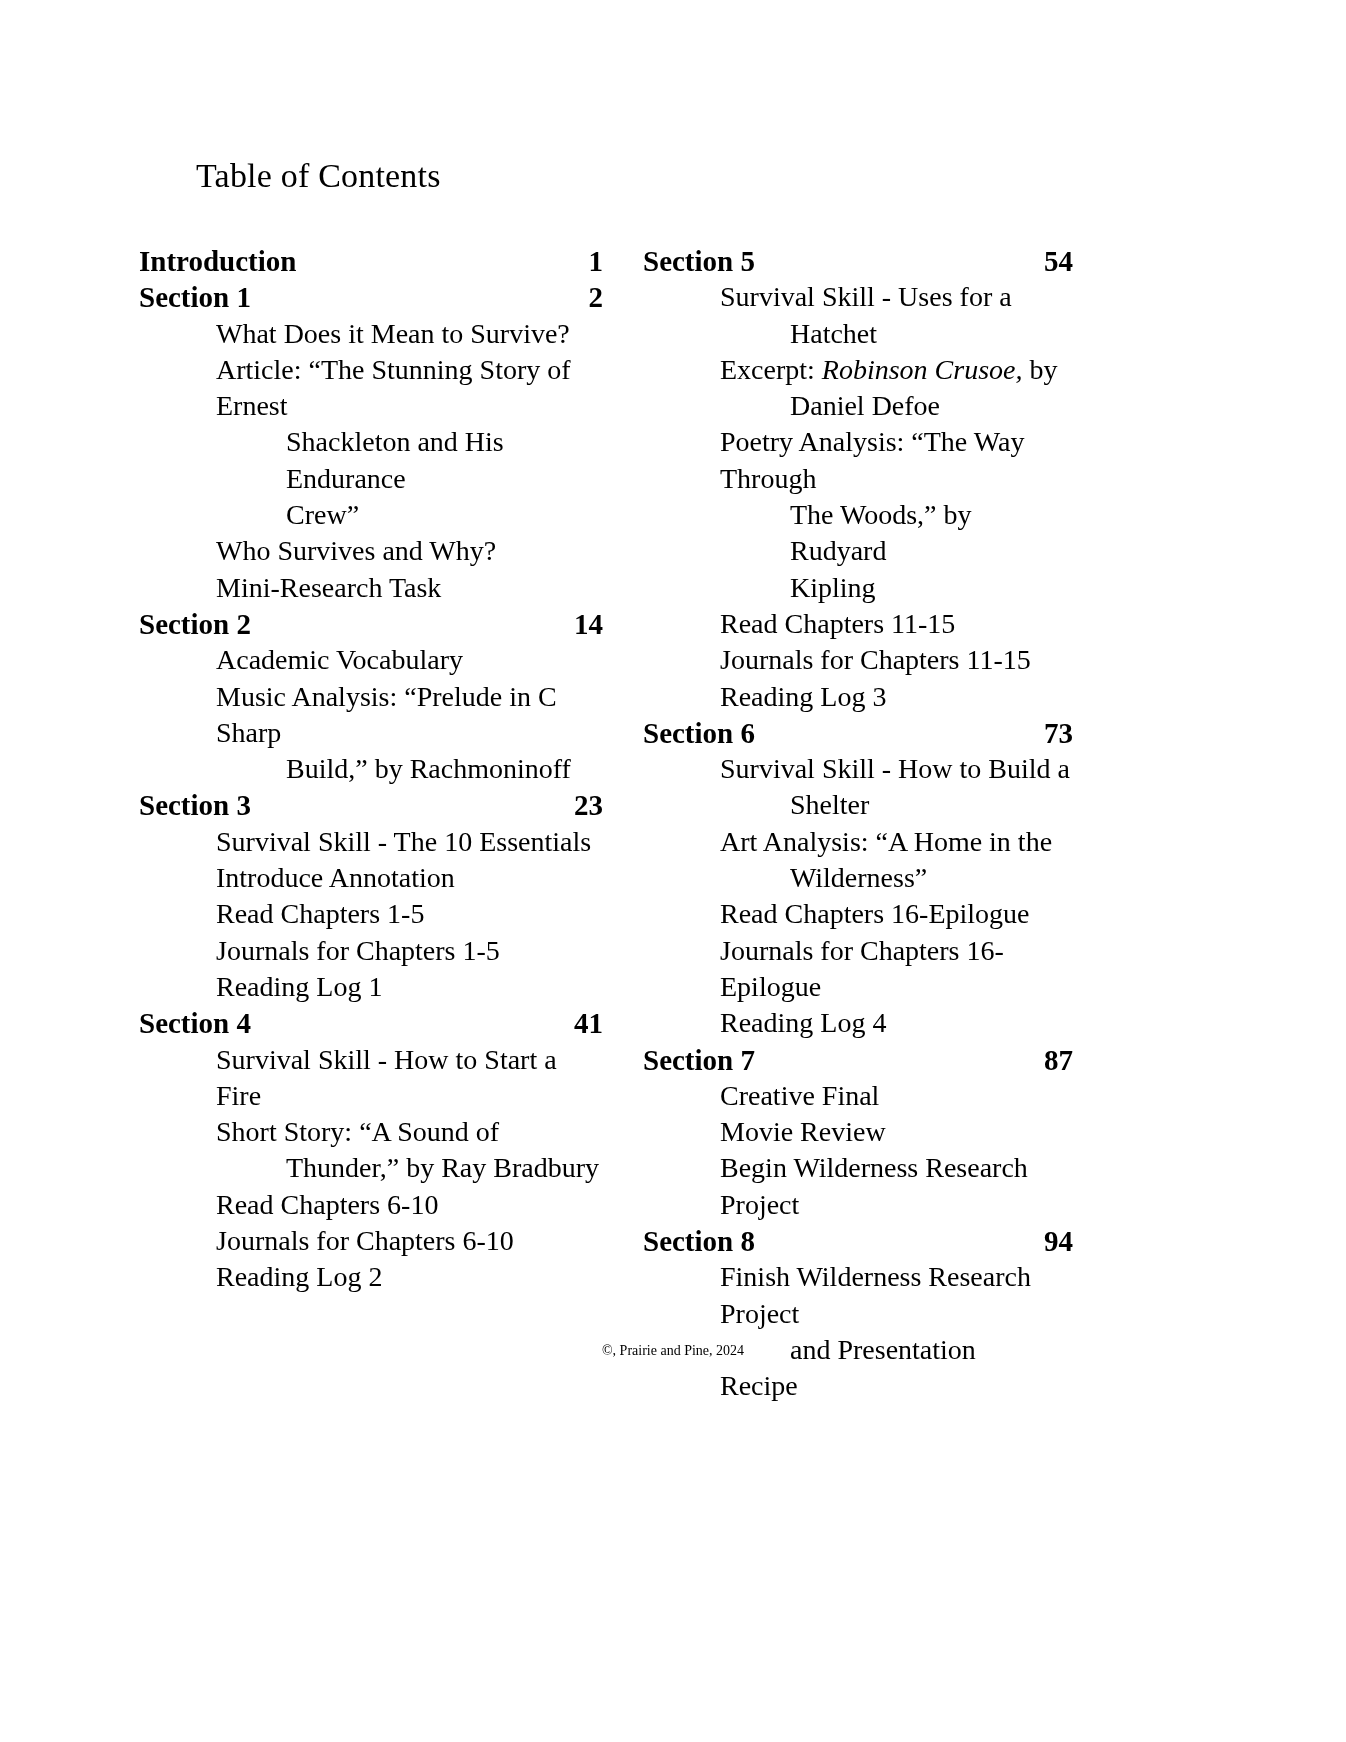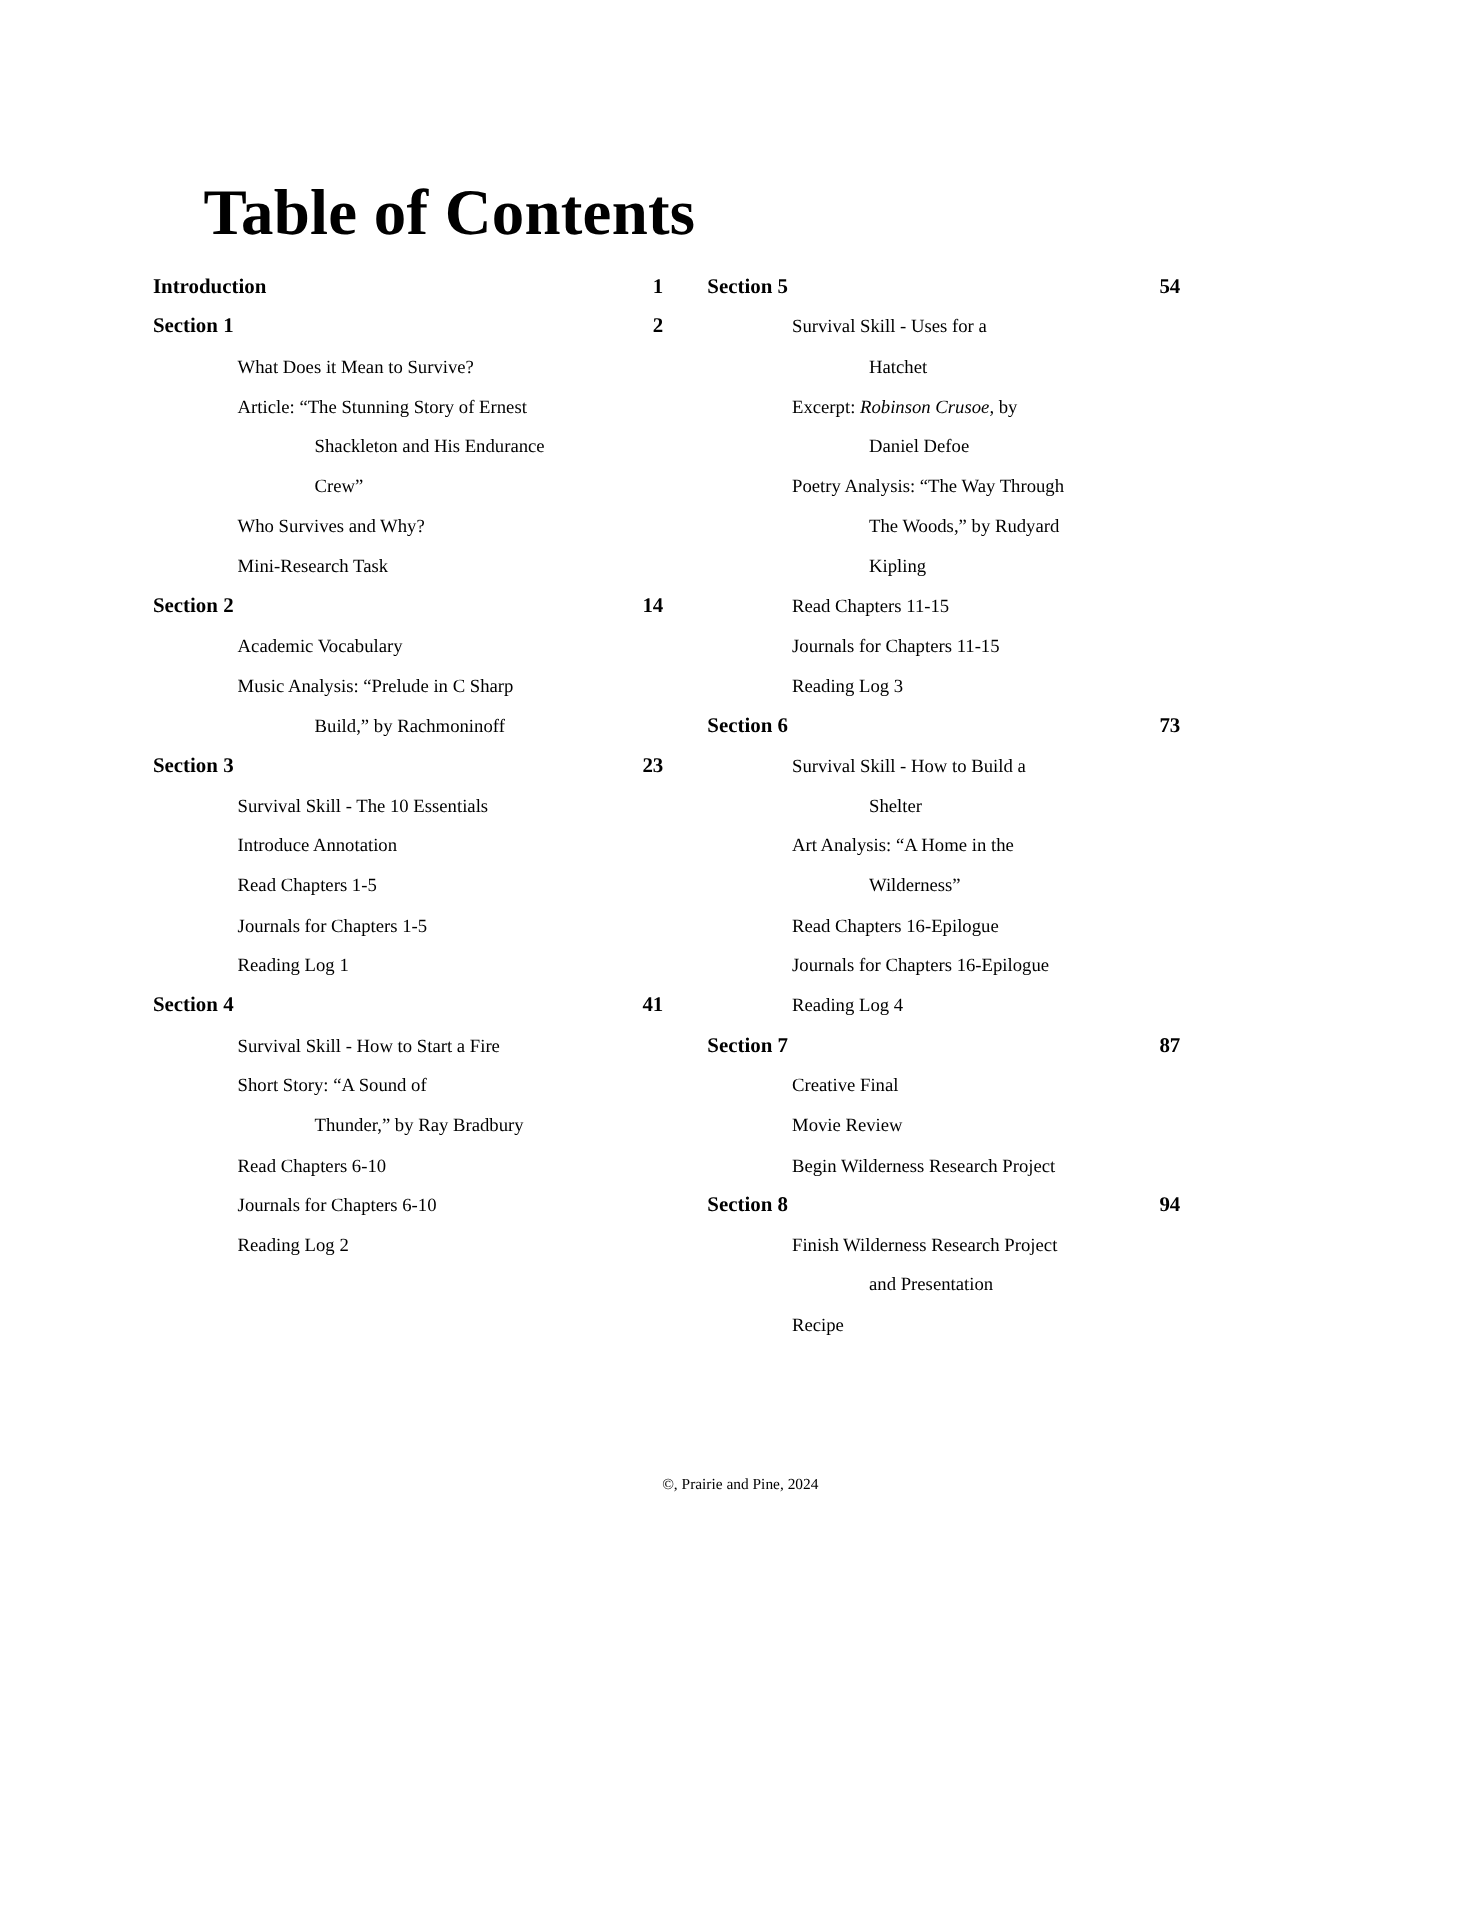--- a/index.html
+++ b/index.html
@@ -17,25 +17,25 @@
   }
   .page {
     position: absolute;
     left: 0; top: 0;
     width: 1346px;
     height: 1742px;
     background: #ffffff;
   }
   .title {
     position: absolute;
-    left: 185px;
+    left: 196px;
     top: 124px;
-    font-size: 59px;
+    font-size: 34px;
     line-height: 58px;
-    font-weight: bold;
+    font-weight: normal;
     letter-spacing: 0.2px;
     white-space: nowrap;
   }
   .columns {
     position: absolute;
     left: 0;
     top: 243px;
     width: 1346px;
   }
   .col {
@@ -43,30 +43,30 @@
     top: 0;
   }
   .col-left  { left: 139px; width: 464px; }
   .col-right { left: 643px; width: 430px; }
 
   .toc-row {
     position: relative;
     display: flex;
     align-items: baseline;
     justify-content: space-between;
-    font-size: 19px;
+    font-size: 29px;
     line-height: 36.3px;
     font-weight: bold;
     white-space: nowrap;
   }
   .toc-row .sec-label { flex: 0 0 auto; }
   .toc-row .sec-page  { flex: 0 0 auto; text-align: right; }
 
   .toc-item {
-    font-size: 17px;
+    font-size: 28px;
     line-height: 36.3px;
     font-weight: normal;
     padding-left: 77px;
     text-indent: 0;
   }
   .toc-item .cont {
     display: block;
     padding-left: 70px;
   }
   .toc-item i {

